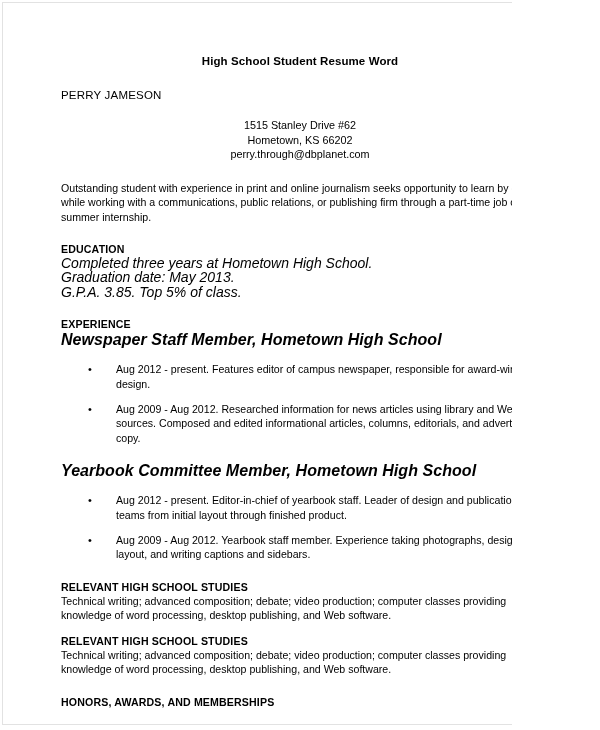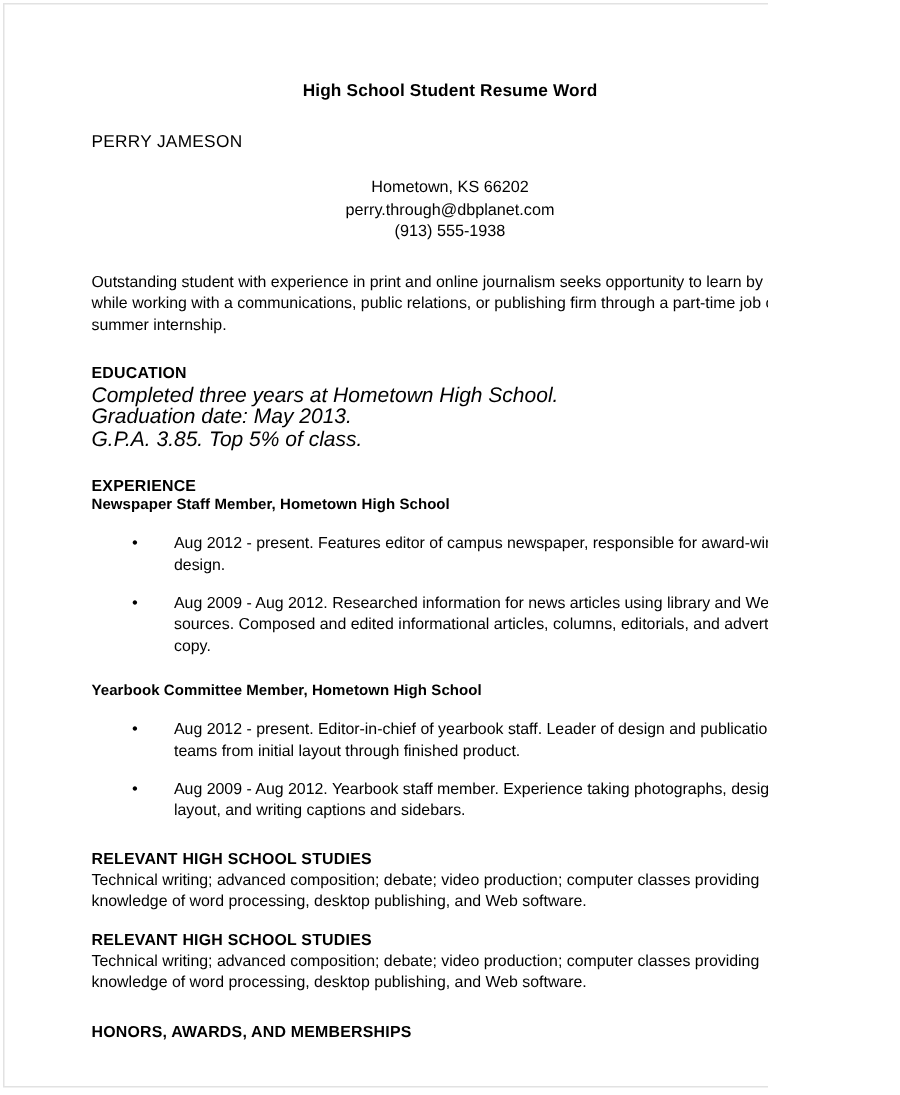--- a/index.html
+++ b/index.html
@@ -61,23 +61,24 @@
 
   
   .section { margin-top: 19px; }
   .section-heading {
     font-size: 10.6px;
     font-weight: bold;
     letter-spacing: 0.15px;
     margin-bottom: 1px;
   }
   .section-subheading {
-    font-size: 10px;
+    font-size: 16px;
     font-weight: bold;
     letter-spacing: 0.05px;
+    font-style: italic;
   }
   .body-line {
     font-size: 14px;
     line-height: 14.4px;
     font-style: italic;
   }
   .para {
     font-size: 10.6px;
     line-height: 14.4px;
   }
@@ -117,23 +118,23 @@
 
 <div class="page">
   <div class="sheet">
     <div class="content">
 
       <div class="doc-title">High School Student Resume Word</div>
 
       <div class="person-name">PERRY JAMESON</div>
 
       <div class="contact">
+        <div>1515 Stanley Drive #62</div>
         <div>Hometown, KS 66202</div>
         <div>perry.through@dbplanet.com</div>
-        <div>(913) 555-1938</div>
       </div>
 
       <div class="section">
         <div class="para">Outstanding student with experience in print and online journalism seeks opportunity to learn by doing while working with a communications, public relations, or publishing firm through a part-time job or summer internship.</div>
       </div>
 
       <div class="section">
         <div class="section-heading">EDUCATION</div>
         <div class="body-line">Completed three years at Hometown High School.</div>
         <div class="body-line">Graduation date: May 2013.</div>

